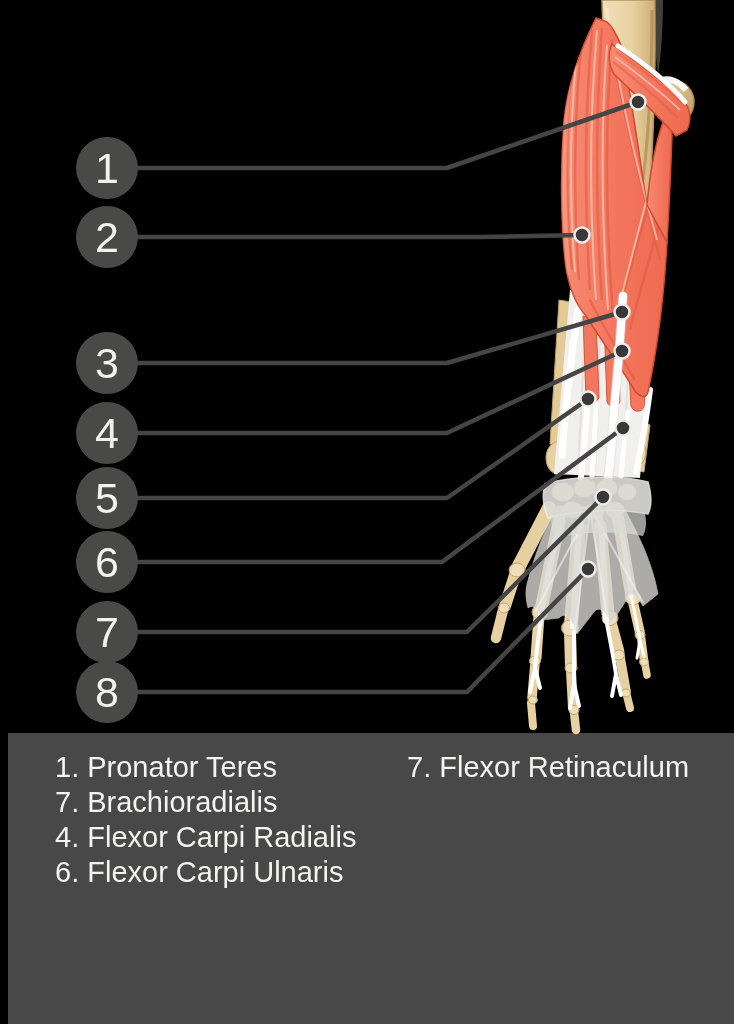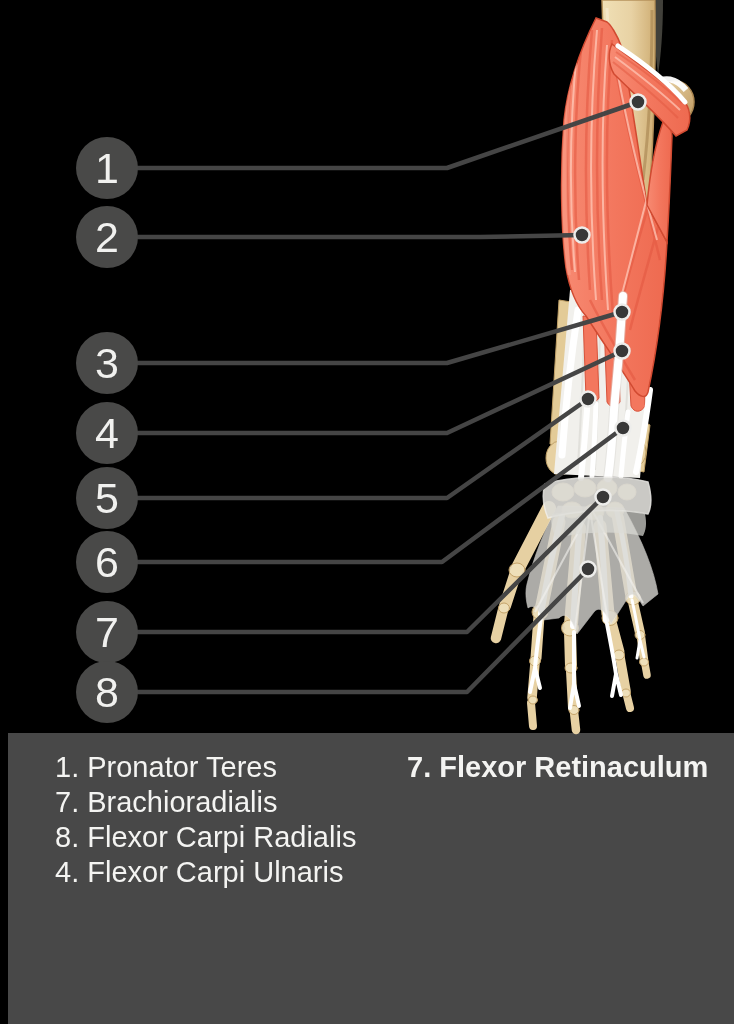--- a/index.html
+++ b/index.html
@@ -9,33 +9,33 @@
   svg.illustration{position:absolute;left:0;top:0;z-index:2;pointer-events:none;}
   .marker{position:absolute;width:62px;height:62px;border-radius:50%;
           background:#494948;color:#f1f1ef;display:flex;align-items:center;
           justify-content:center;font-size:43px;font-weight:400;z-index:3;
           user-select:none;}
   .legend-panel{position:absolute;left:8px;top:733px;width:734px;height:344px;
           background:#484848;z-index:1;}
   .legend-col{position:absolute;top:17px;color:#f4f4f2;font-size:29px;
           line-height:35px;font-weight:400;white-space:nowrap;}
   .legend-col-left{left:47px;}
-  .legend-col-right{left:399px;font-weight:bold;}
+  .legend-col-right{left:399px;}
 </style>
 </head>
 <body>
 
 <div class="stage">
 
   <div class="legend-panel">
     <div class="legend-col legend-col-left">
       <div>1. Pronator Teres</div>
       <div>7. Brachioradialis</div>
-      <div>8. Flexor Carpi Radialis</div>
-      <div>4. Flexor Carpi Ulnaris</div>
+      <div>4. Flexor Carpi Radialis</div>
+      <div>6. Flexor Carpi Ulnaris</div>
     </div>
     <div class="legend-col legend-col-right">
       <div>7. Flexor Retinaculum</div>
     </div>
   </div>
 
   <svg class="illustration" width="734" height="1024" viewBox="0 0 734 1024">
     <defs>
       <linearGradient id="gBone" x1="0" y1="0" x2="1" y2="0">
         <stop offset="0" stop-color="#f0e0b6"></stop>

